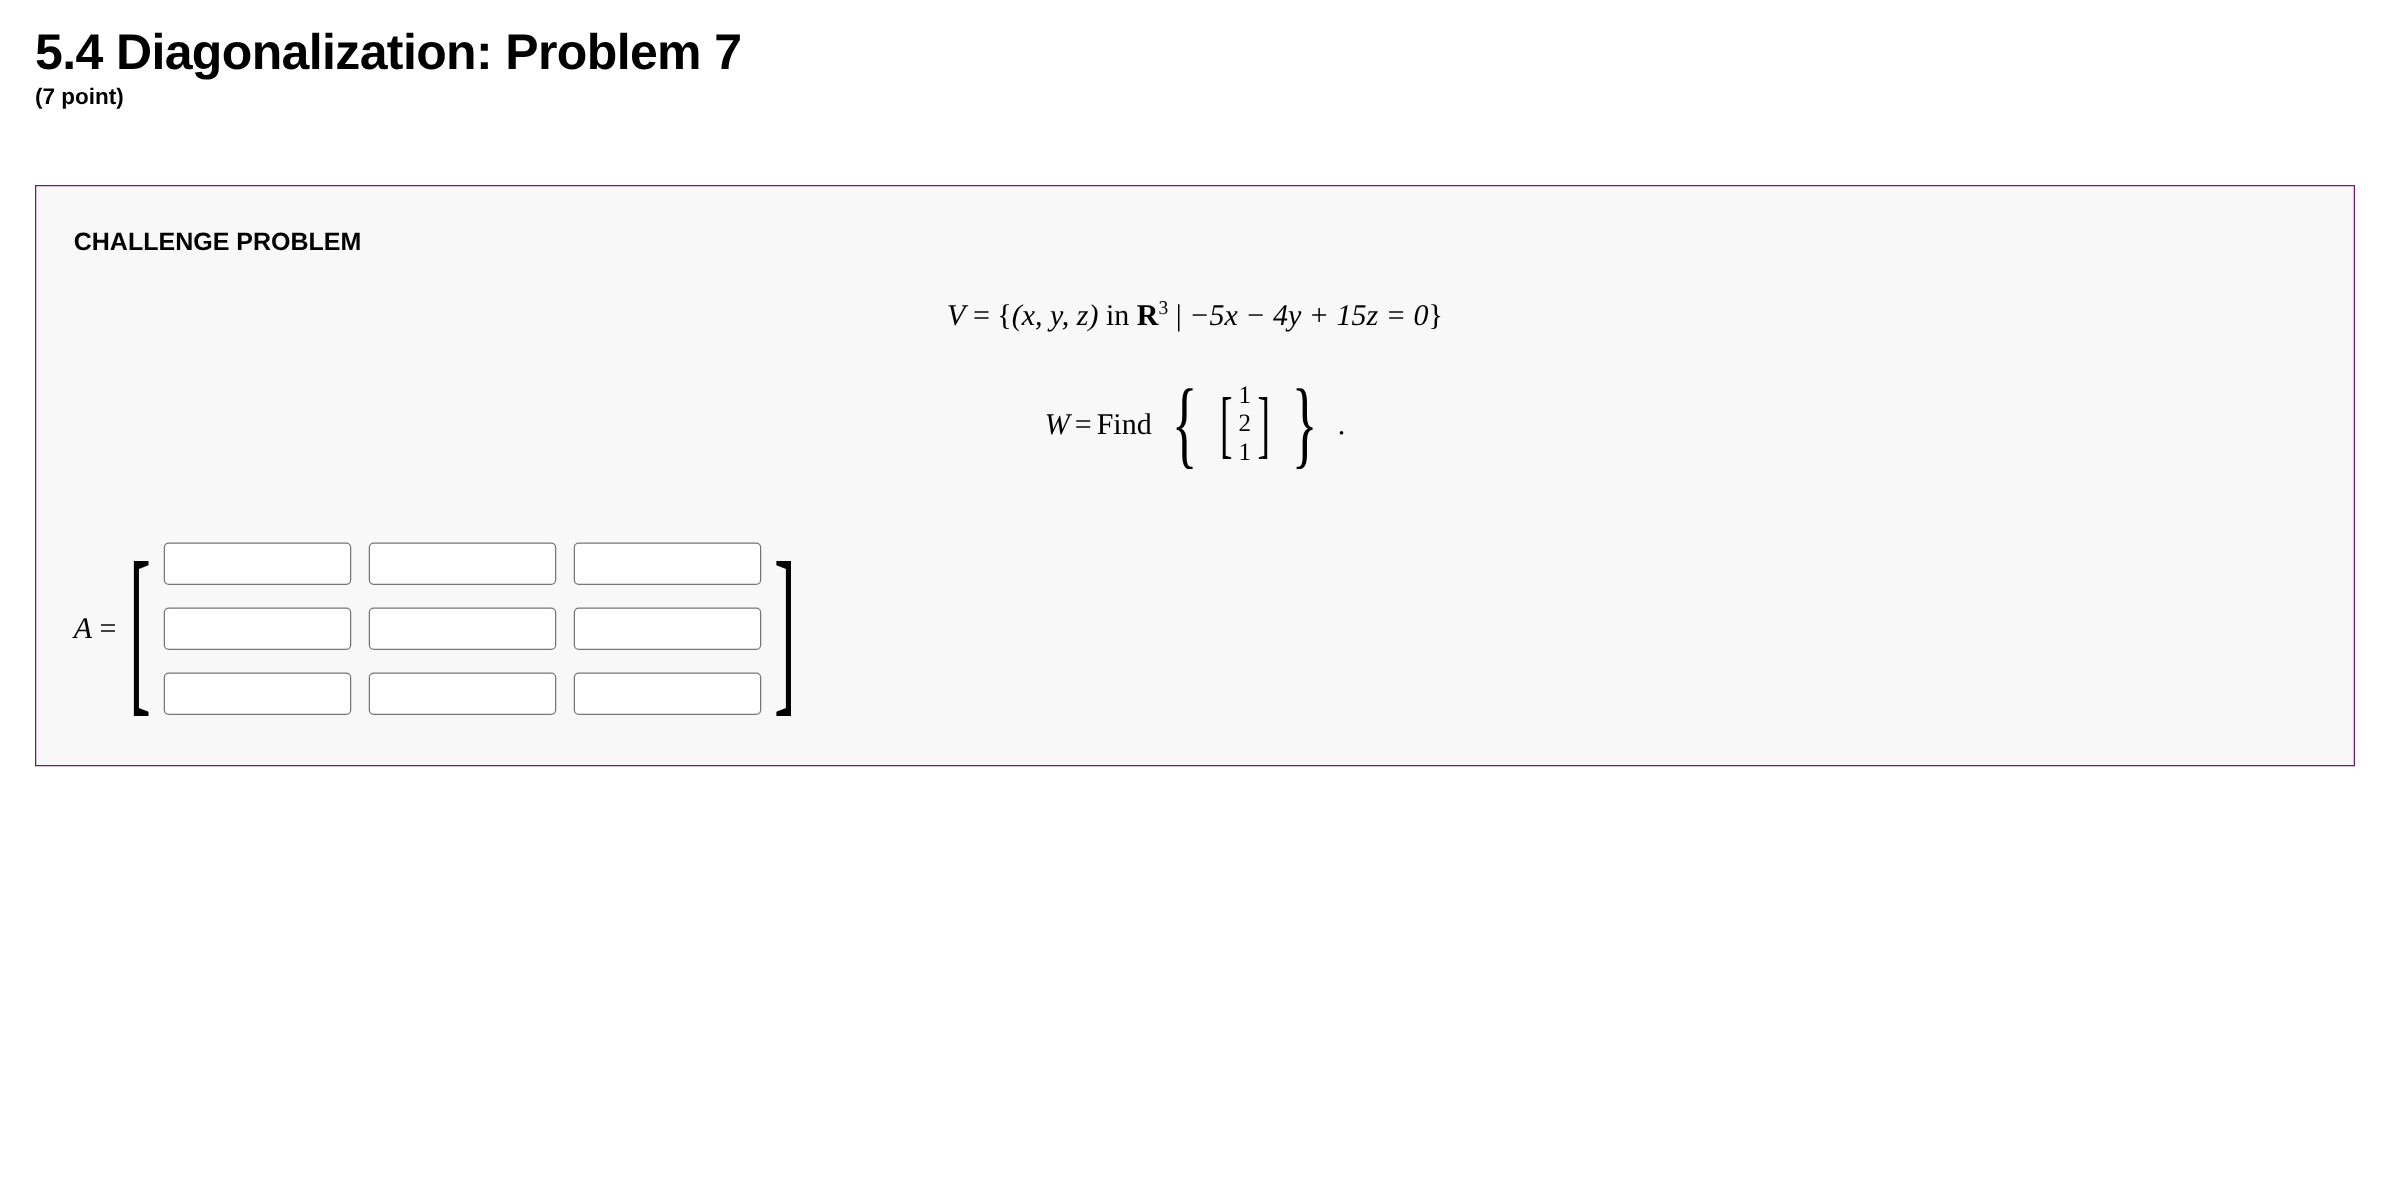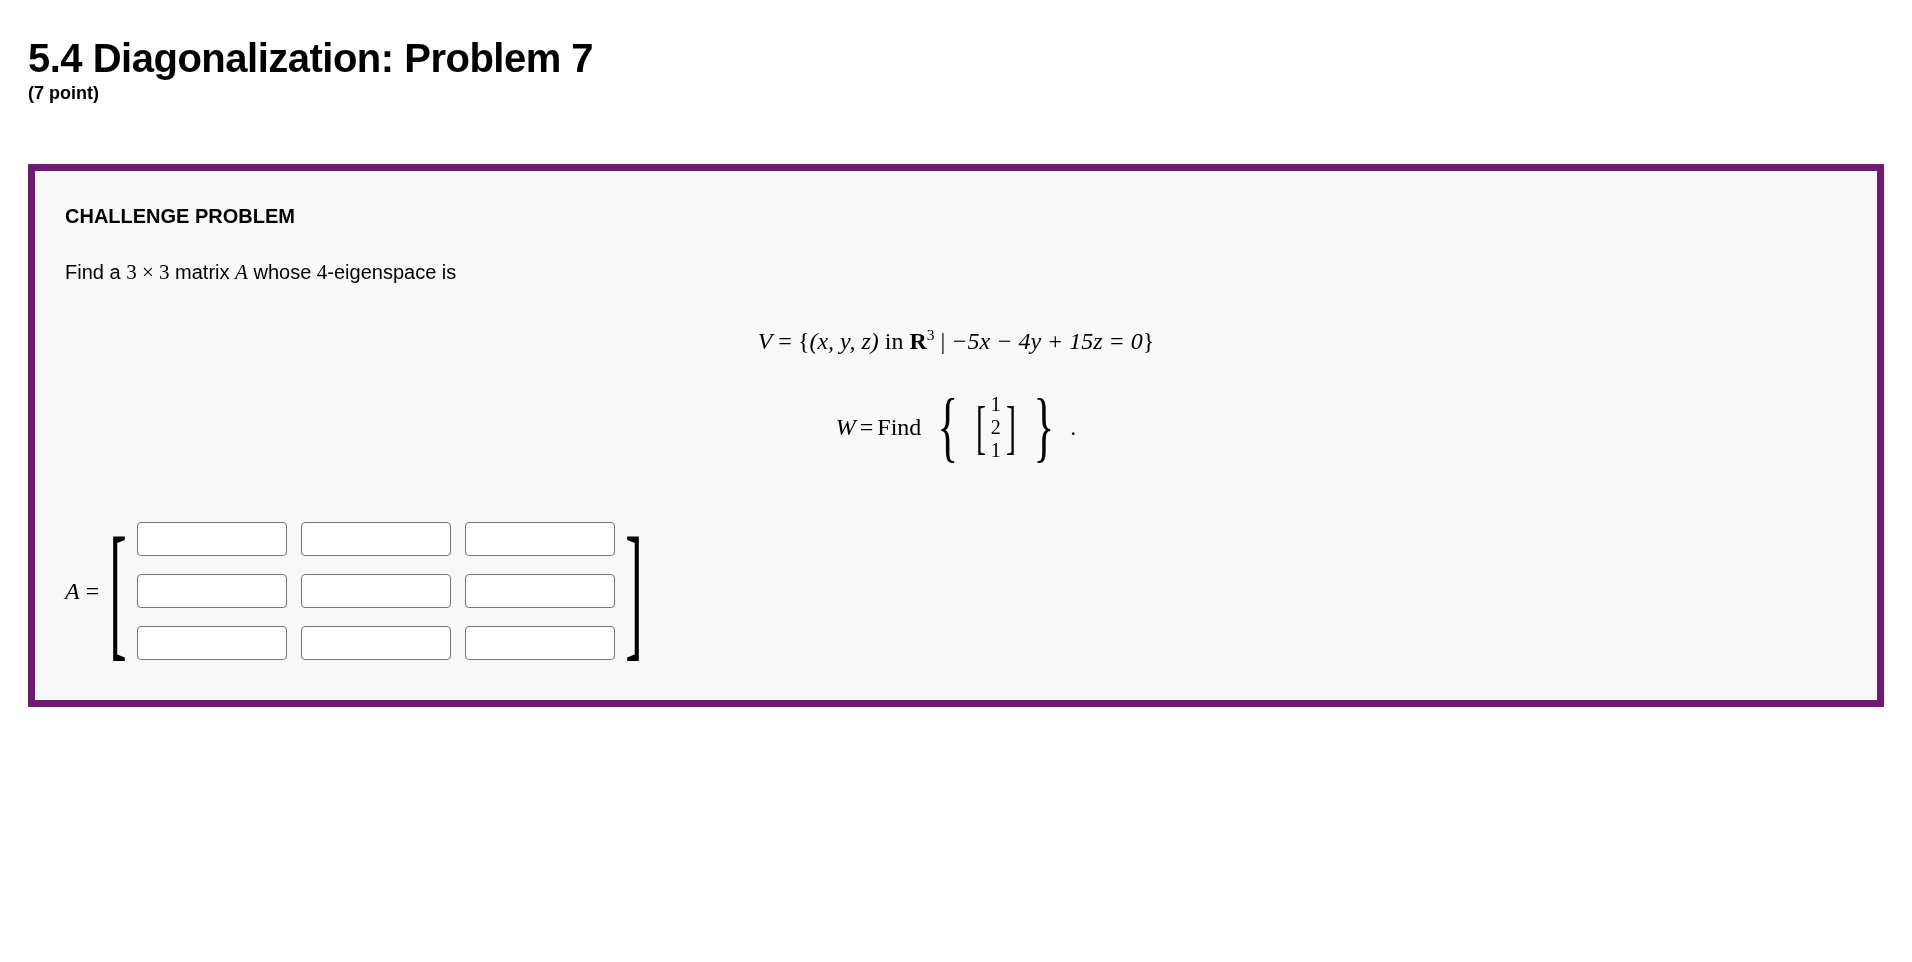--- a/index.html
+++ b/index.html
@@ -3,38 +3,38 @@
 <meta charset="utf-8">
 <style>
   html, body {
     margin: 0;
     padding: 0;
     font-family: Arial, Helvetica, sans-serif;
     background: #ffffff;
     color: #000000;
   }
   .page {
-    padding: 36px 28px;
+    padding: 20px 28px;
     width: 1912px;
     box-sizing: border-box;
   }
   h1.title {
     font-size: 40px;
     font-weight: bold;
     margin: 0 0 2px 0;
     letter-spacing: -0.5px;
   }
   .points {
     font-size: 18px;
     font-weight: bold;
     margin: 0 0 60px 0;
   }
   .problem-box {
     background: #f8f8f8;
-    border: 7px solid #701a75;
+    border: 1px solid #701a75;
     padding: 30px 30px 40px 30px;
     font-size: 20px;
     line-height: 1.5;
   }
   .section-label {
     font-weight: bold;
     margin-bottom: 26px;
     font-size: 20px;
   }
   .prose {
@@ -134,23 +134,20 @@
 </head>
 <body>
 
 <div class="page">
   <h1 class="title">5.4 Diagonalization: Problem 7</h1>
   <div class="points">(7 point)</div>
 
   <div class="problem-box">
     <div class="section-label">CHALLENGE PROBLEM</div>
 
-    <div class="prose">
-      <span>Find a </span><span class="math-inline">3 × 3</span><span> matrix </span><span class="math-inline" style="font-style:italic;">A</span><span> whose </span><span class="math-inline">4</span><span>-eigenspace is</span>
-    </div>
 
     <div class="equation nowrap">
       <span class="it">V</span><span> = </span><span>{</span><span class="it">(x, y, z)</span><span> in </span><span class="bf">R</span><sup>3</sup><span> | </span><span class="it">−5x − 4y + 15z = 0</span><span>}</span>
     </div>
 
 
     <div class="equation">
       <span class="nowrap" style="display:inline-flex;align-items:center;justify-content:center;gap:4px;">
         <span class="it">W</span>
         <span> = </span>

